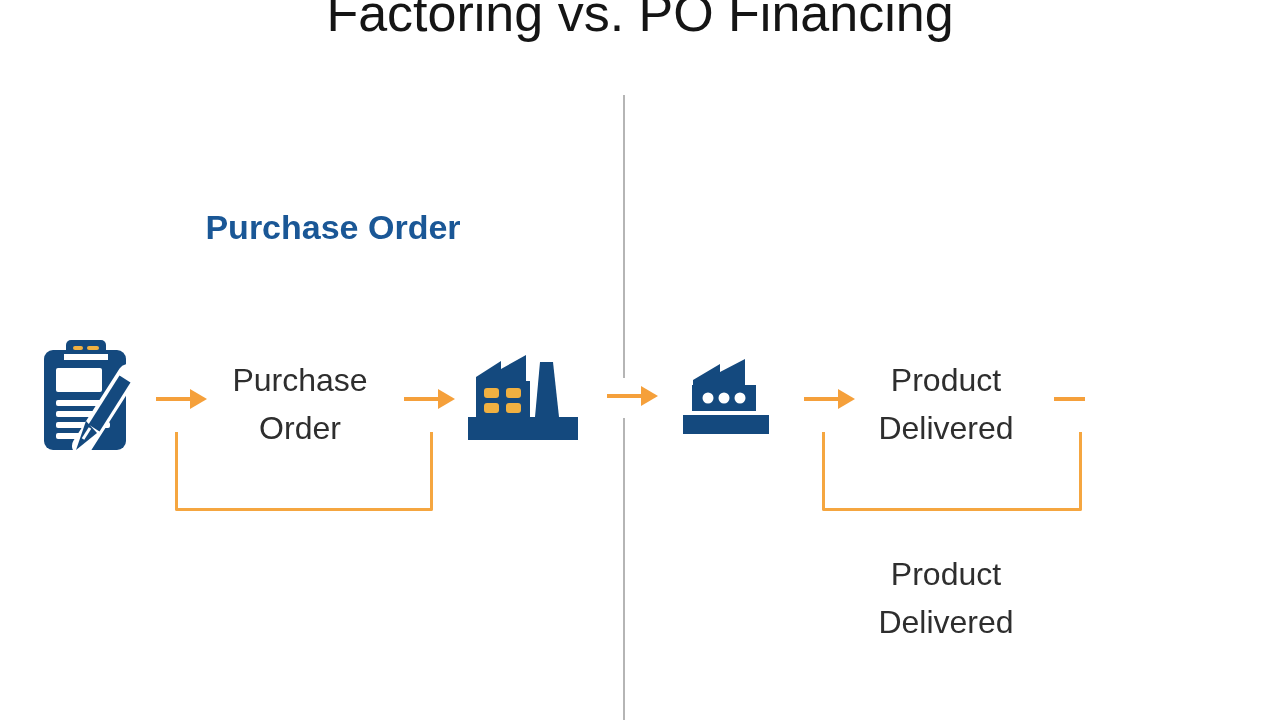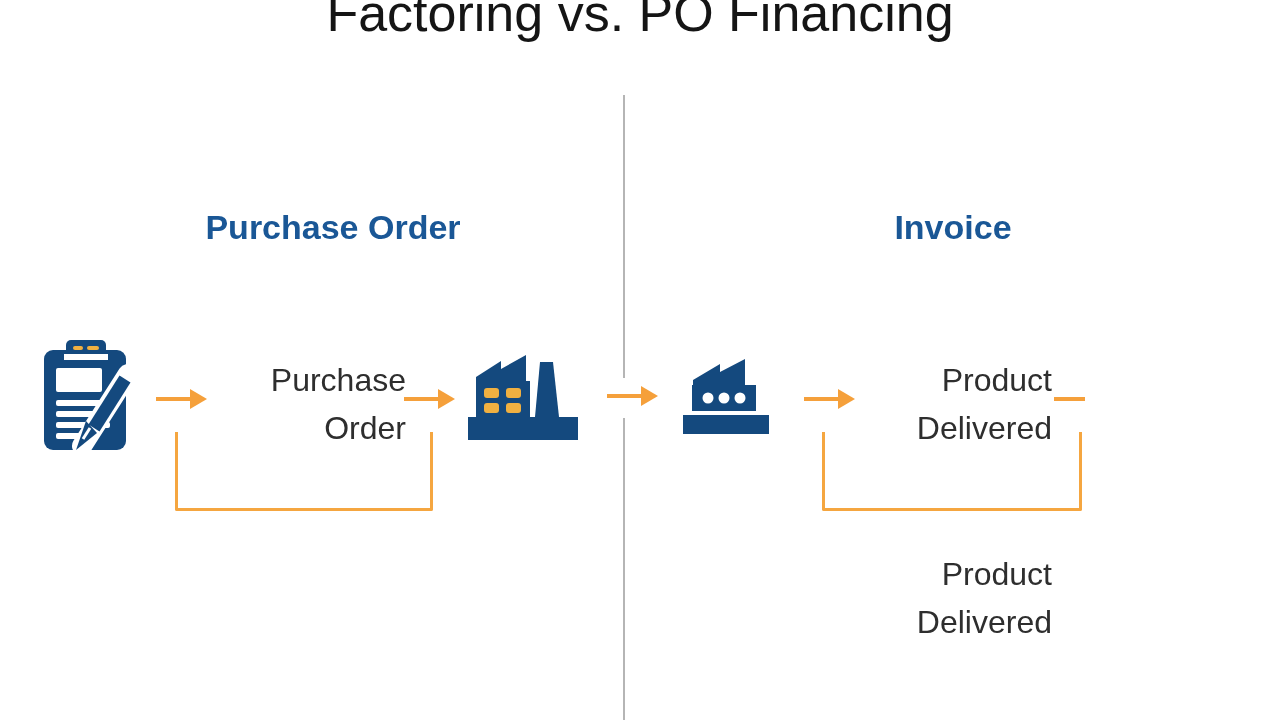--- a/index.html
+++ b/index.html
@@ -43,21 +43,21 @@
     font-size: 34px;
     font-weight: 600;
     color: #1a5796;
     white-space: nowrap;
   }
   #heading-left  { left: 183px; top: 208px; }
   #heading-right { left: 803px; top: 208px; }
   .flow-label {
     position: absolute;
     width: 212px;
-    text-align: right;
+    text-align: center;
     font-size: 32px;
     line-height: 48px;
     font-weight: 400;
     color: #2e2e2e;
     white-space: pre-line;
   }
   #label-po        { left: 194px; top: 356px; }
   #label-pd        { left: 840px; top: 356px; }
   #label-pd-bottom { left: 840px; top: 550px; }
   .icon { position: absolute; }
@@ -93,21 +93,20 @@
 </head>
 <body>
 
 <div id="stage">
 
   <div class="title">Factoring vs. PO Financing</div>
 
   <div class="divider"></div>
 
   <div class="section-heading" id="heading-left">Purchase Order</div>
-  <div class="section-heading" id="heading-right">Invoice</div>
 
   <div class="icon" id="icon-clipboard">
     <svg width="98" height="114" viewBox="0 0 98 114" aria-hidden="true">
       <rect x="30" y="0" width="40" height="17" rx="5" fill="#14497e"></rect>
       <rect x="37" y="6" width="10" height="4" rx="2" fill="#f0b041"></rect>
       <rect x="51" y="6" width="12" height="4" rx="2" fill="#f0b041"></rect>
       <rect x="8" y="10" width="82" height="100" rx="9" fill="#14497e"></rect>
       <rect x="28" y="14" width="44" height="6" fill="#ffffff"></rect>
       <rect x="20" y="28" width="46" height="24" rx="2" fill="#ffffff"></rect>
       <rect x="20" y="60" width="54" height="6" rx="2" fill="#ffffff"></rect>

